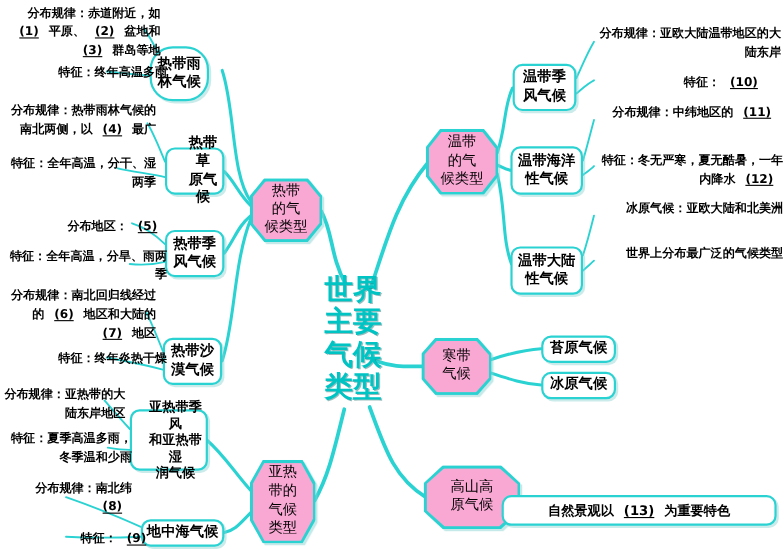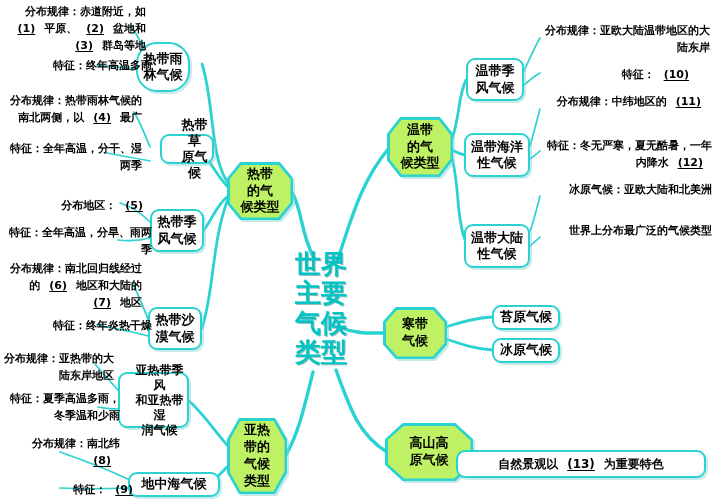--- a/index.html
+++ b/index.html
@@ -18,24 +18,24 @@
 
   .rnode { position:absolute; border:2px solid #2bd2d2; border-radius:9px; background:#fff;
            display:flex; align-items:center; justify-content:center; text-align:center;
            font-size:13px; font-weight:bold; line-height:1.25; white-space:pre-line;
            box-shadow:2px 2px 0 rgba(140,210,210,.45); }
   .rnode.small { font-size:12px; }
 
   .hex { position:absolute; filter:drop-shadow(2px 2px 0 rgba(140,210,210,.5)); }
   .hex-outer { position:absolute; inset:0; background:#2bd2d2;
                clip-path:polygon(20% 0,80% 0,100% 28%,100% 72%,80% 100%,20% 100%,0 72%,0 28%); }
-  .hex-inner { position:absolute; inset:2.5px; background:#bef264;
+  .hex-inner { position:absolute; inset:2.5px; background:#f9a8d4;
                clip-path:polygon(20% 0,80% 0,100% 28%,100% 72%,80% 100%,20% 100%,0 72%,0 28%);
                display:flex; align-items:center; justify-content:center; text-align:center;
-               font-size:13px; font-weight:bold; line-height:1.3; white-space:pre-line; }
+               font-size:13px; font-weight:normal; line-height:1.3; white-space:pre-line; }
 
   #center-node { position:absolute; left:292px; top:250px; width:58px; height:126px;
                  color:#00c4c4; font-weight:bold; font-size:26px; line-height:1.13;
                  white-space:pre-line; text-align:center;
                  text-shadow:1px 1px 0 rgba(0,90,90,.4); }
 </style>
 </head>
 <body>
 
 <div id="stage">
@@ -114,31 +114,31 @@
 气候</div>
   </div>
   <div class="hex" style="left:385px;top:423px;width:88px;height:58px;">
     <div class="hex-outer"></div>
     <div class="hex-inner">高山高
 原气候</div>
   </div>
 
   <div class="rnode" style="left:136px;top:42px;width:54px;height:50px;border-radius:21px;">热带雨
 林气候</div>
-  <div class="rnode" style="left:160px;top:134px;width:54px;height:30px;padding-left:15px;">热带草
+  <div class="rnode" style="left:150px;top:134px;width:54px;height:43px;padding-left:15px;">热带草
 原气候</div>
   <div class="rnode" style="left:150px;top:209px;width:54px;height:43px;">热带季
 风气候</div>
   <div class="rnode" style="left:148px;top:307px;width:54px;height:43px;">热带沙
 漠气候</div>
 
   <div class="rnode small" style="left:118px;top:372px;width:71px;height:56px;padding-left:12px;">亚热带季风
 和亚热带湿
 润气候</div>
-  <div class="rnode" style="left:128px;top:472px;width:92px;height:25px;">地中海气候</div>
+  <div class="rnode" style="left:128px;top:472px;width:76px;height:25px;">地中海气候</div>
 
   <div class="rnode" style="left:466px;top:58px;width:58px;height:43px;">温带季
 风气候</div>
   <div class="rnode" style="left:464px;top:133px;width:66px;height:44px;">温带海洋
 性气候</div>
   <div class="rnode" style="left:464px;top:224px;width:66px;height:44px;">温带大陆
 性气候</div>
 
   <div class="rnode" style="left:492px;top:305px;width:68px;height:25px;">苔原气候</div>
   <div class="rnode" style="left:492px;top:338px;width:68px;height:25px;">冰原气候</div>

